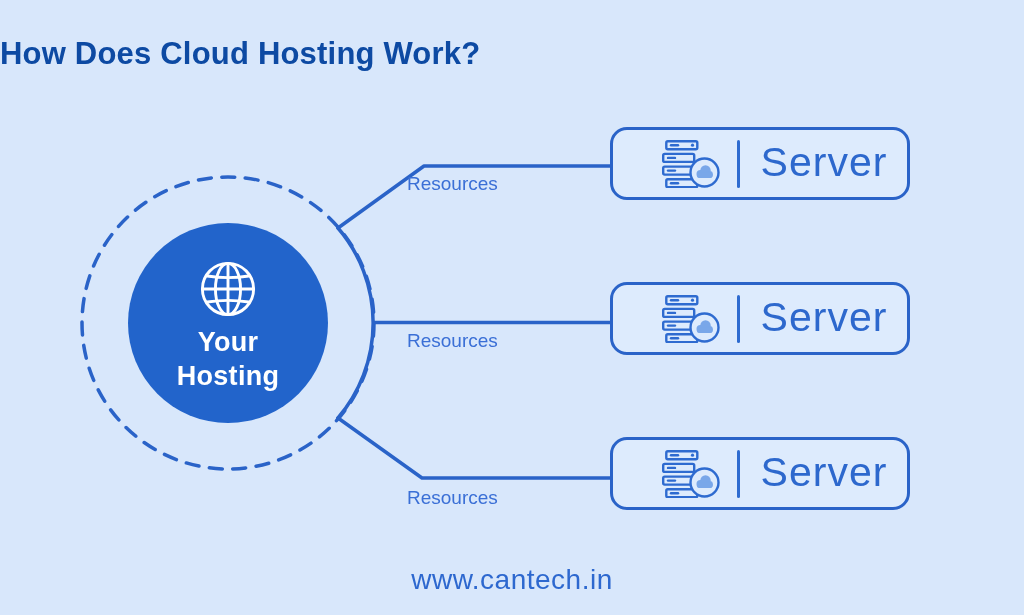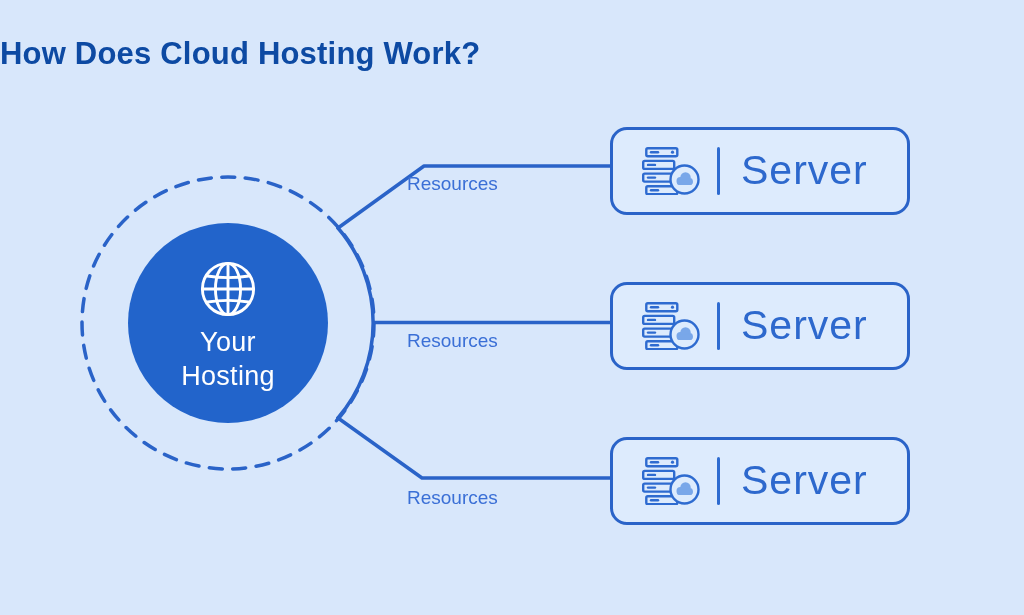--- a/index.html
+++ b/index.html
@@ -19,30 +19,30 @@
   .overlay-svg{position:absolute;left:0;top:0;z-index:1;}
   .website-circle{
     position:absolute;left:128px;top:223px;
     width:200px;height:200px;border-radius:50%;
     background:#2264cb;z-index:2;
     text-align:center;
   }
   .globe{position:absolute;left:71px;top:37px;}
   .website-label{
     position:absolute;left:0;top:102px;width:100%;
-    color:#ffffff;font-size:27px;font-weight:normal;
+    color:#ffffff;font-size:27px;font-weight:bold;
     line-height:34px;letter-spacing:0.3px;
   }
   .server-box{
-    position:absolute;left:610px;width:300px;height:88px;
+    position:absolute;left:610px;width:300px;height:73px;
     box-sizing:border-box;
     background:#ddebfd;
     border:3px solid #2a63c8;border-radius:17px;
     z-index:2;
-    display:flex;align-items:center;
+    display:flex;align-items:center;justify-content:center;
   }
   .server-box.b1{top:127px;}
   .server-box.b2{top:282px;}
   .server-box.b3{top:437px;}
   .server-icon{margin-left:29px;flex:0 0 auto;}
   .divider{
     width:3px;height:48px;border-radius:2px;
     background:#2e6bd0;margin-left:17px;flex:0 0 auto;
   }
   .server-label{
@@ -169,14 +169,15 @@
         <circle cx="38.5" cy="34" r="4"></circle>
         <circle cx="43.5" cy="30.5" r="5.2"></circle>
         <circle cx="47.5" cy="34.5" r="3.4"></circle>
         <rect x="35" y="32.5" width="15.5" height="5.5" rx="2.5"></rect>
       </g>
     </svg>
     <div class="divider"></div>
     <div class="server-label">Server</div>
   </div>
 
+  <div class="footer">www.cantech.in</div>
 
 </div>
 
 </body></html>

